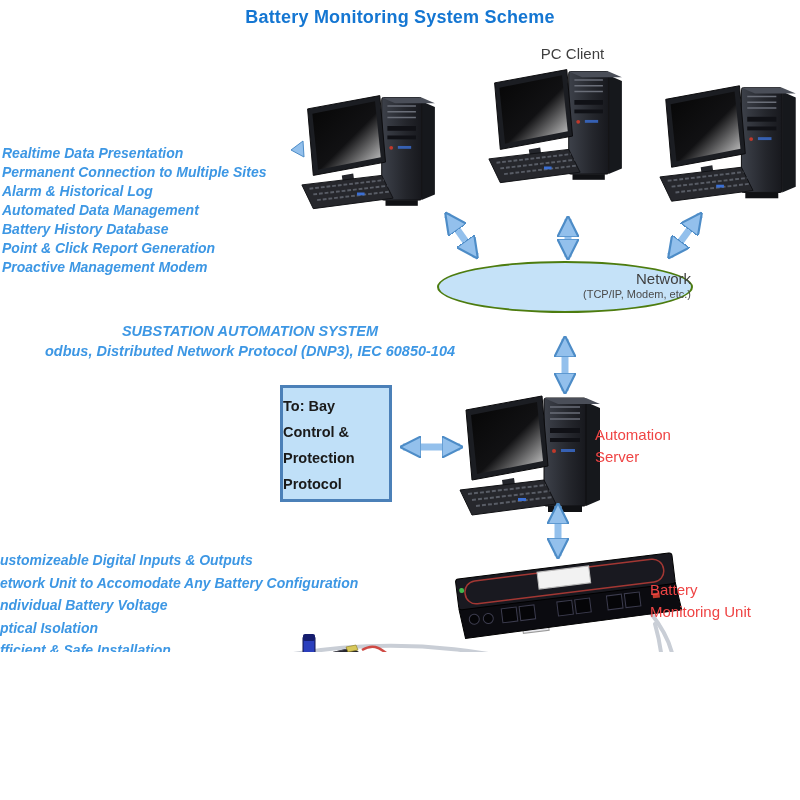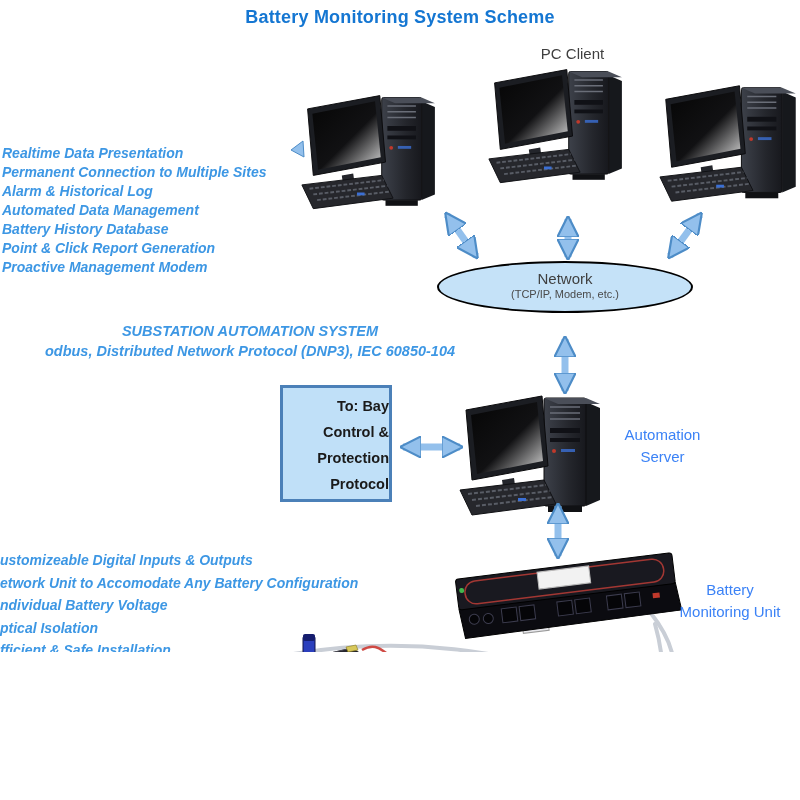--- a/index.html
+++ b/index.html
@@ -8,28 +8,28 @@
   #gfx{position:absolute;left:0;top:0;width:800px;height:800px;}
   .abs{position:absolute;}
   .title{left:0;top:7px;width:800px;text-align:center;font-size:18px;font-weight:bold;
          color:#1476d2;letter-spacing:.2px;}
   .pc-client{left:480px;top:45px;width:185px;text-align:center;font-size:15px;color:#3f3f3f;}
   .feat{font-size:14px;font-weight:bold;font-style:italic;color:#3d97e4;white-space:nowrap;}
   .feat-top{left:2px;top:144px;line-height:19px;}
   .feat-bottom{left:0px;top:549px;line-height:22.5px;}
   .substation{left:-15px;top:321px;width:530px;text-align:center;font-size:14.5px;line-height:20px;
               font-weight:bold;font-style:italic;color:#3d97e4;white-space:nowrap;}
-  .ellipse{left:437px;top:261px;width:256px;height:52px;background:#c5e2f8;border:2px solid #000000;
-           border-radius:50%;text-align:center;box-sizing:border-box;}
+  .ellipse{left:437px;top:261px;width:256px;height:52px;background:#c5e2f8;border:2px solid #4d7c0f;
+           border-radius:50%;text-align:right;box-sizing:border-box;}
   .ellipse .nm{font-size:15px;color:#3f3f3f;margin-top:7px;}
   .ellipse .dt{font-size:11px;color:#4a4a4a;margin-top:1px;}
   .baybox{left:280px;top:385px;width:112px;height:117px;background:#c0e0f8;border:3px solid #4b80b8;
-          box-sizing:border-box;text-align:right;font-size:14.5px;font-weight:bold;color:#1a1a1a;
+          box-sizing:border-box;text-align:left;font-size:14.5px;font-weight:bold;color:#1a1a1a;
           line-height:26px;padding-top:5px;}
-  .glabel{ text-align:center;font-size:15px;color:#3b82f6;line-height:22px;}
+  .glabel{ font-size:15px;color:#ef4444;line-height:22px;}
   .server-label{left:595px;top:424px;width:135px;}
   .bmu-label{left:650px;top:579px;width:160px;}
   .bottom-bar{left:0;top:785px;width:800px;height:15px;
       background:linear-gradient(to bottom,#8a8a8a 0%,#4e4e4e 35%,#7e7e7e 70%,#ababab 100%);
       border-top:1px solid #3a3a3a;}
 </style>
 </head>
 <body>
 
 <div id="stage">

